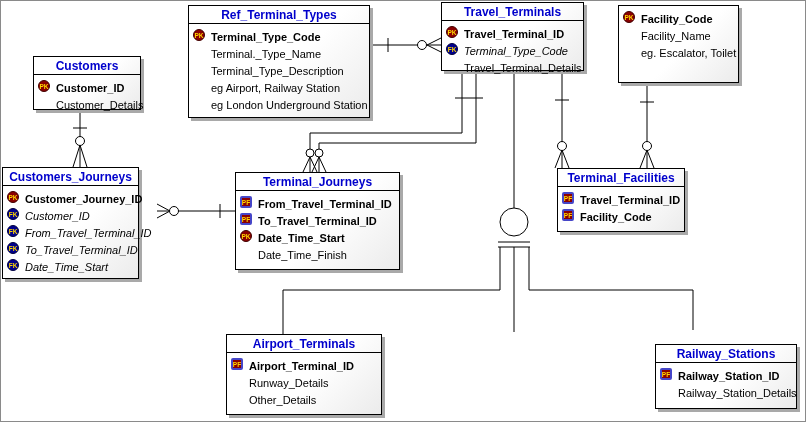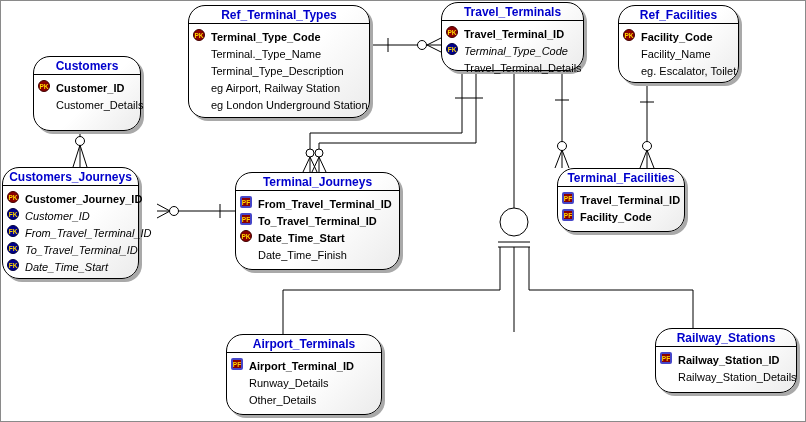--- a/index.html
+++ b/index.html
@@ -5,21 +5,21 @@
   html,body { margin:0; padding:0; background:#ffffff; }
   .canvas {
     position:relative; width:806px; height:422px; background:#ffffff;
     overflow:hidden; box-shadow: inset 0 0 0 1px #8a8a8a;
     font-family:"Liberation Sans", sans-serif;
   }
   .lines-layer { position:absolute; left:0; top:0; z-index:1; }
   .entity {
     position:absolute; z-index:2; box-sizing:border-box;
     background:linear-gradient(135deg, #ffffff 55%, #ebebeb 100%);
-    border:1px solid #000; border-radius:17px;
+    border:1px solid #000; border-radius:0;
     box-shadow:3px 3px 0 #a9a9a9;
   }
   .entity-title {
     font-size:12px; font-weight:bold; color:#0000cc;
     text-align:center; padding:2px 2px 1px; border-bottom:1px solid #000;
     white-space:nowrap; overflow:hidden;
   }
   .entity-body { padding-top:3px; }
   .entity-row { position:relative; height:17px; line-height:17px; white-space:nowrap; }
   .badge {
@@ -95,21 +95,21 @@
         <circle cx="514" cy="222" r="14" fill="#ffffff"></circle>
         <path d="M498,242 H530 M498,247 H530"></path>
         <path d="M500,247 V290 H283 V336"></path>
         <path d="M514,247 V332"></path>
         <path d="M529,247 V290 H693 V330"></path>
       </g>
 
     </g>
   </svg>
 
-<div class="entity" style="left: 33px; top: 56px; width: 108px; height: 75px;">
+<div class="entity" style="left: 33px; top: 56px; width: 108px; height: 54px;">
       <div class="entity-title">Customers</div>
       <div class="entity-body">
         <div class="entity-row"><span class="badge badge-pk">PK</span><span class="col-text bold">Customer_ID</span></div>
         <div class="entity-row"><span class="col-text plain">Customer_Details</span></div>
       </div>
     </div>
     <div class="entity" style="left: 188px; top: 5px; width: 182px; height: 113px;">
       <div class="entity-title">Ref_Terminal_Types</div>
       <div class="entity-body">
         <div class="entity-row"><span class="badge badge-pk">PK</span><span class="col-text bold">Terminal_Type_Code</span></div>
@@ -121,21 +121,20 @@
     </div>
     <div class="entity" style="left: 441px; top: 2px; width: 143px; height: 69px;">
       <div class="entity-title">Travel_Terminals</div>
       <div class="entity-body">
         <div class="entity-row"><span class="badge badge-pk">PK</span><span class="col-text bold">Travel_Terminal_ID</span></div>
         <div class="entity-row"><span class="badge badge-fk">FK</span><span class="col-text italic">Terminal_Type_Code</span></div>
         <div class="entity-row"><span class="col-text plain">Travel_Terminal_Details</span></div>
       </div>
     </div>
     <div class="entity" style="left: 618px; top: 5px; width: 121px; height: 78px;">
-      <div class="entity-title">Ref_Facilities</div>
       <div class="entity-body">
         <div class="entity-row"><span class="badge badge-pk">PK</span><span class="col-text bold">Facility_Code</span></div>
         <div class="entity-row"><span class="col-text plain">Facility_Name</span></div>
         <div class="entity-row"><span class="col-text plain">eg. Escalator, Toilet</span></div>
       </div>
     </div>
     <div class="entity" style="left: 2px; top: 167px; width: 137px; height: 112px;">
       <div class="entity-title">Customers_Journeys</div>
       <div class="entity-body">
         <div class="entity-row"><span class="badge badge-pk">PK</span><span class="col-text bold">Customer_Journey_ID</span></div>
@@ -162,20 +161,20 @@
       </div>
     </div>
     <div class="entity" style="left: 226px; top: 334px; width: 156px; height: 81px;">
       <div class="entity-title">Airport_Terminals</div>
       <div class="entity-body">
         <div class="entity-row"><span class="badge badge-pf">PF</span><span class="col-text bold">Airport_Terminal_ID</span></div>
         <div class="entity-row"><span class="col-text plain">Runway_Details</span></div>
         <div class="entity-row"><span class="col-text plain">Other_Details</span></div>
       </div>
     </div>
-    <div class="entity" style="left: 655px; top: 328px; width: 142px; height: 65px;">
+    <div class="entity" style="left: 655px; top: 344px; width: 142px; height: 65px;">
       <div class="entity-title">Railway_Stations</div>
       <div class="entity-body">
         <div class="entity-row"><span class="badge badge-pf">PF</span><span class="col-text bold">Railway_Station_ID</span></div>
         <div class="entity-row"><span class="col-text plain">Railway_Station_Details</span></div>
       </div>
     </div>
   </div>
 
 </body></html>

